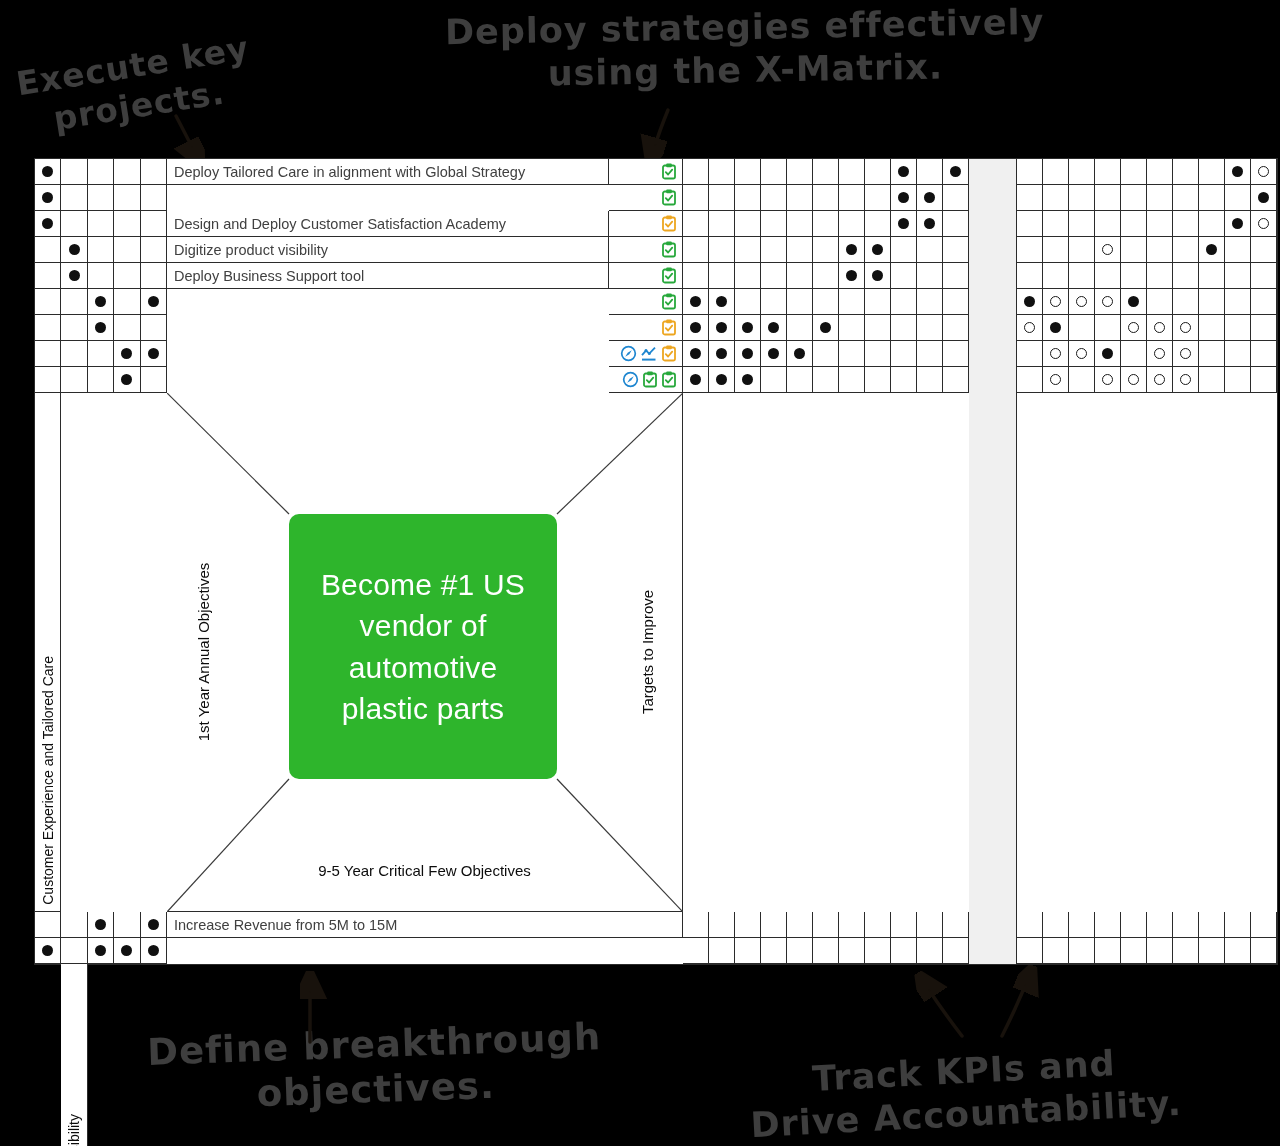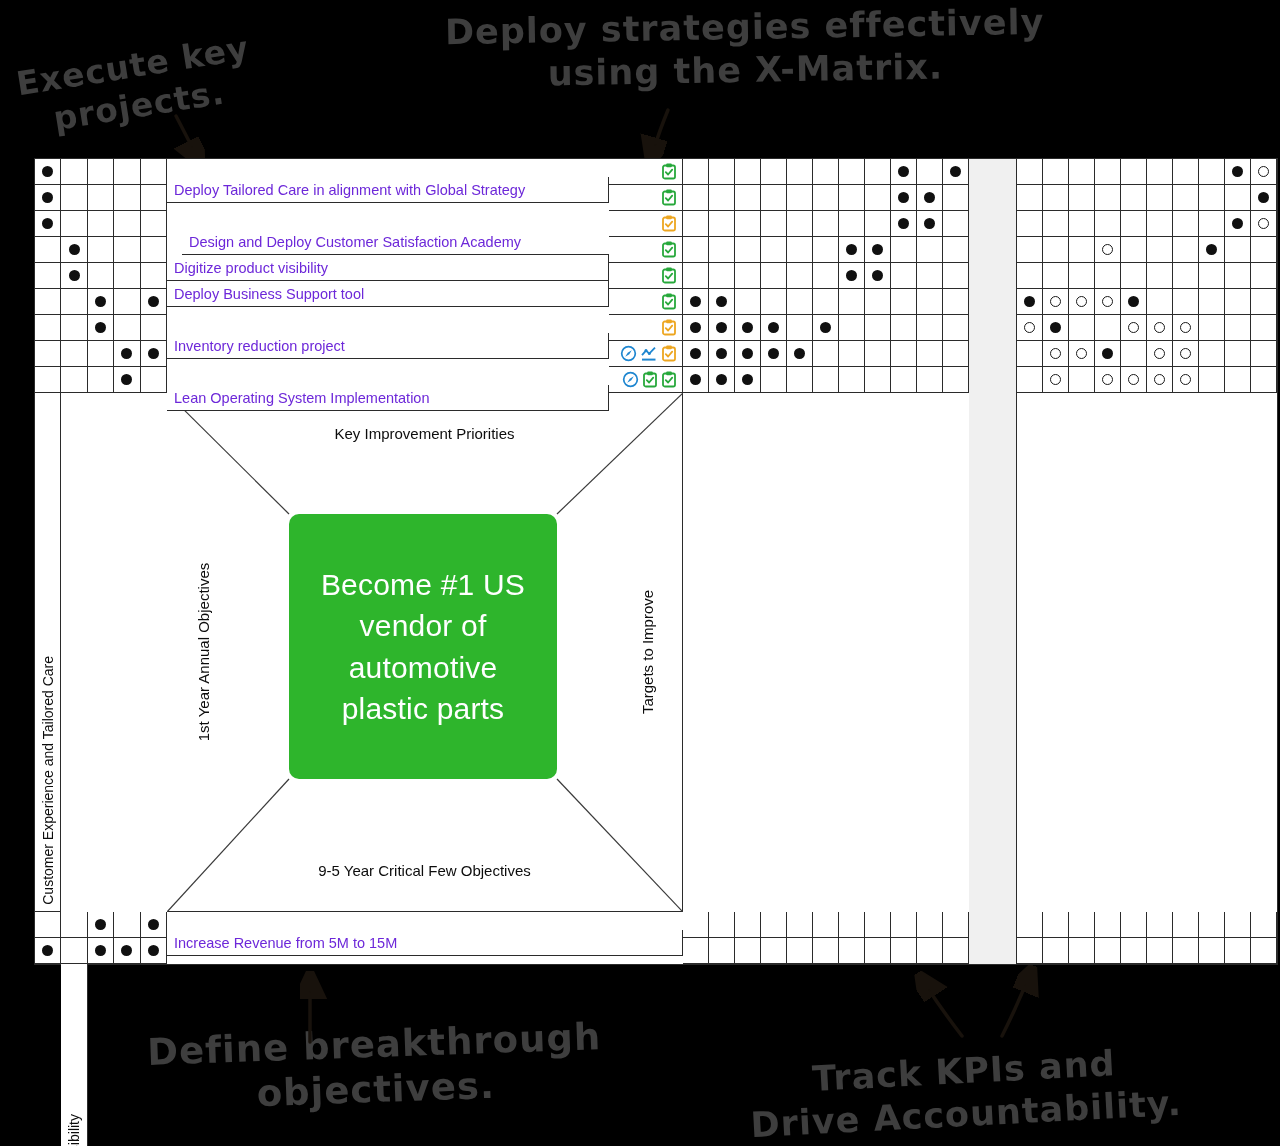--- a/index.html
+++ b/index.html
@@ -5,21 +5,21 @@
   html,body{margin:0;padding:0;background:#000;}
   #page{position:relative;width:1280px;height:1146px;background:#000;overflow:hidden;
         font-family:"Liberation Sans",sans-serif;}
 
   
   #grid{position:absolute;left:34px;top:158px;width:1244px;height:807px;
         background:#fff;border:1px solid var(--line,#2b2b2b);box-sizing:border-box;}
   .cell{position:absolute;box-sizing:border-box;background:#fff;
         border-right:1px solid var(--line,#2b2b2b);border-bottom:1px solid var(--line,#2b2b2b);}
   .cc{display:flex;align-items:center;justify-content:center;}
-  .namec{display:flex;align-items:center;padding-left:7px;font-size:14.5px;color:#6d28d9;white-space:nowrap;margin-top:18px;}
+  .namec{display:flex;align-items:center;padding-left:7px;font-size:14.5px;color:#404040;white-space:nowrap;}
   .iconc{display:flex;align-items:center;justify-content:flex-end;gap:3px;padding-right:5px;}
   .gapcell{background:#f0f0f0;border-bottom:none;}
   .vcell{display:flex;align-items:flex-end;justify-content:center;position:relative;}
   .vcell>span.vtxt{writing-mode:vertical-rl;transform:rotate(180deg);white-space:nowrap;
         font-size:14px;color:#0c0c0c;margin-bottom:6px;}
   .dot{width:11px;height:11px;border-radius:50%;background:#101010;}
   .ring{width:11px;height:11px;border-radius:50%;border:1.6px solid #1a1a1a;box-sizing:border-box;background:#fff;}
   .icn{display:inline-flex;align-items:center;}
 
   
@@ -84,21 +84,20 @@
 
   <div id="grid">
 
     <div id="center-cell">
       <svg id="diag" width="516" height="519" viewBox="0 0 516 519">
         <line x1="0" y1="0" x2="122" y2="121"></line>
         <line x1="516" y1="0" x2="390" y2="121"></line>
         <line x1="0" y1="519" x2="122" y2="386"></line>
         <line x1="516" y1="519" x2="390" y2="386"></line>
       </svg>
-      <div class="c-top">Key Improvement Priorities</div>
       <div class="c-left">1st Year Annual Objectives</div>
       <div class="c-right">Targets to Improve</div>
       <div class="c-bottom">9-5 Year Critical Few Objectives</div>
       <div class="vision">Become #1 US vendor of automotive plastic parts</div>
     </div>
   <div class="cell gapcell" style="left: 934px; top: 0px; width: 48px; height: 805px; background: rgb(240, 240, 240);"></div>
       <div class="cell cc" style="left: 0px; top: 0px; width: 26.4px; height: 26px;">
         <span class="dot"></span>
       </div>
       <div class="cell cc" style="left: 26.4px; top: 0px; width: 26.4px; height: 26px;"></div>
@@ -189,21 +188,21 @@
       <div class="cell cc" style="left: 1216px; top: 26px; width: 26px; height: 26px;">
         <span class="dot"></span>
       </div>
       <div class="cell cc" style="left: 0px; top: 52px; width: 26.4px; height: 26px;">
         <span class="dot"></span>
       </div>
       <div class="cell cc" style="left: 26.4px; top: 52px; width: 26.4px; height: 26px;"></div>
       <div class="cell cc" style="left: 52.8px; top: 52px; width: 26.4px; height: 26px;"></div>
       <div class="cell cc" style="left: 79.2px; top: 52px; width: 26.4px; height: 26px;"></div>
       <div class="cell cc" style="left: 105.6px; top: 52px; width: 26.4px; height: 26px;"></div>
-      <div class="cell namec" style="left: 147px; top: 52px; width: 442px; height: 26px;">
+      <div class="cell namec" style="left: 132px; top: 52px; width: 442px; height: 26px;">
         <span>Design and Deploy Customer Satisfaction Academy</span>
       </div>
       <div class="cell iconc" style="left: 574px; top: 52px; width: 74px; height: 26px;">
         <span class="icn" style="color: rgb(237, 166, 32);">
           <svg width="16" height="17" viewBox="0 0 16 17">
             <rect x="2" y="2.5" width="12" height="13" rx="1.8" fill="none" stroke="currentColor" stroke-width="1.8"></rect>
             <rect x="5.2" y="0.6" width="5.6" height="3.6" rx="1" fill="currentColor"></rect>
             <path d="M4.8 9.2 L7.1 11.5 L11.2 6.6" fill="none" stroke="currentColor" stroke-width="1.8" stroke-linecap="round" stroke-linejoin="round"></path>
           </svg>
         </span>
@@ -382,23 +381,20 @@
       <div class="cell cc" style="left: 1164px; top: 130px; width: 26px; height: 26px;"></div>
       <div class="cell cc" style="left: 1190px; top: 130px; width: 26px; height: 26px;"></div>
       <div class="cell cc" style="left: 1216px; top: 130px; width: 26px; height: 26px;"></div>
       <div class="cell cc" style="left: 0px; top: 156px; width: 26.4px; height: 26px;"></div>
       <div class="cell cc" style="left: 26.4px; top: 156px; width: 26.4px; height: 26px;"></div>
       <div class="cell cc" style="left: 52.8px; top: 156px; width: 26.4px; height: 26px;">
         <span class="dot"></span>
       </div>
       <div class="cell cc" style="left: 79.2px; top: 156px; width: 26.4px; height: 26px;"></div>
       <div class="cell cc" style="left: 105.6px; top: 156px; width: 26.4px; height: 26px;"></div>
-      <div class="cell namec" style="left: 132px; top: 156px; width: 442px; height: 26px;">
-        <span>Inventory reduction project</span>
-      </div>
       <div class="cell iconc" style="left: 574px; top: 156px; width: 74px; height: 26px;">
         <span class="icn" style="color: rgb(237, 166, 32);">
           <svg width="16" height="17" viewBox="0 0 16 17">
             <rect x="2" y="2.5" width="12" height="13" rx="1.8" fill="none" stroke="currentColor" stroke-width="1.8"></rect>
             <rect x="5.2" y="0.6" width="5.6" height="3.6" rx="1" fill="currentColor"></rect>
             <path d="M4.8 9.2 L7.1 11.5 L11.2 6.6" fill="none" stroke="currentColor" stroke-width="1.8" stroke-linecap="round" stroke-linejoin="round"></path>
           </svg>
         </span>
       </div>
       <div class="cell cc" style="left: 648px; top: 156px; width: 26px; height: 26px;">
@@ -515,23 +511,20 @@
       <div class="cell cc" style="left: 1164px; top: 182px; width: 26px; height: 26px;"></div>
       <div class="cell cc" style="left: 1190px; top: 182px; width: 26px; height: 26px;"></div>
       <div class="cell cc" style="left: 1216px; top: 182px; width: 26px; height: 26px;"></div>
       <div class="cell cc" style="left: 0px; top: 208px; width: 26.4px; height: 26px;"></div>
       <div class="cell cc" style="left: 26.4px; top: 208px; width: 26.4px; height: 26px;"></div>
       <div class="cell cc" style="left: 52.8px; top: 208px; width: 26.4px; height: 26px;"></div>
       <div class="cell cc" style="left: 79.2px; top: 208px; width: 26.4px; height: 26px;">
         <span class="dot"></span>
       </div>
       <div class="cell cc" style="left: 105.6px; top: 208px; width: 26.4px; height: 26px;"></div>
-      <div class="cell namec" style="left: 132px; top: 208px; width: 442px; height: 26px;">
-        <span>Lean Operating System Implementation</span>
-      </div>
       <div class="cell iconc" style="left: 574px; top: 208px; width: 74px; height: 26px;">
         <span class="icn" style="color: rgb(30, 134, 208);">
           <svg width="17" height="17" viewBox="0 0 17 17">
             <circle cx="8.5" cy="8.5" r="6.8" fill="none" stroke="currentColor" stroke-width="1.7"></circle>
             <path d="M11.8 5.2 L9.3 9.3 L5.2 11.8 L7.7 7.7 Z" fill="currentColor"></path>
           </svg>
         </span>
         <span class="icn" style="color: rgb(39, 168, 59);">
           <svg width="16" height="17" viewBox="0 0 16 17">
             <rect x="2" y="2.5" width="12" height="13" rx="1.8" fill="none" stroke="currentColor" stroke-width="1.8"></rect>

